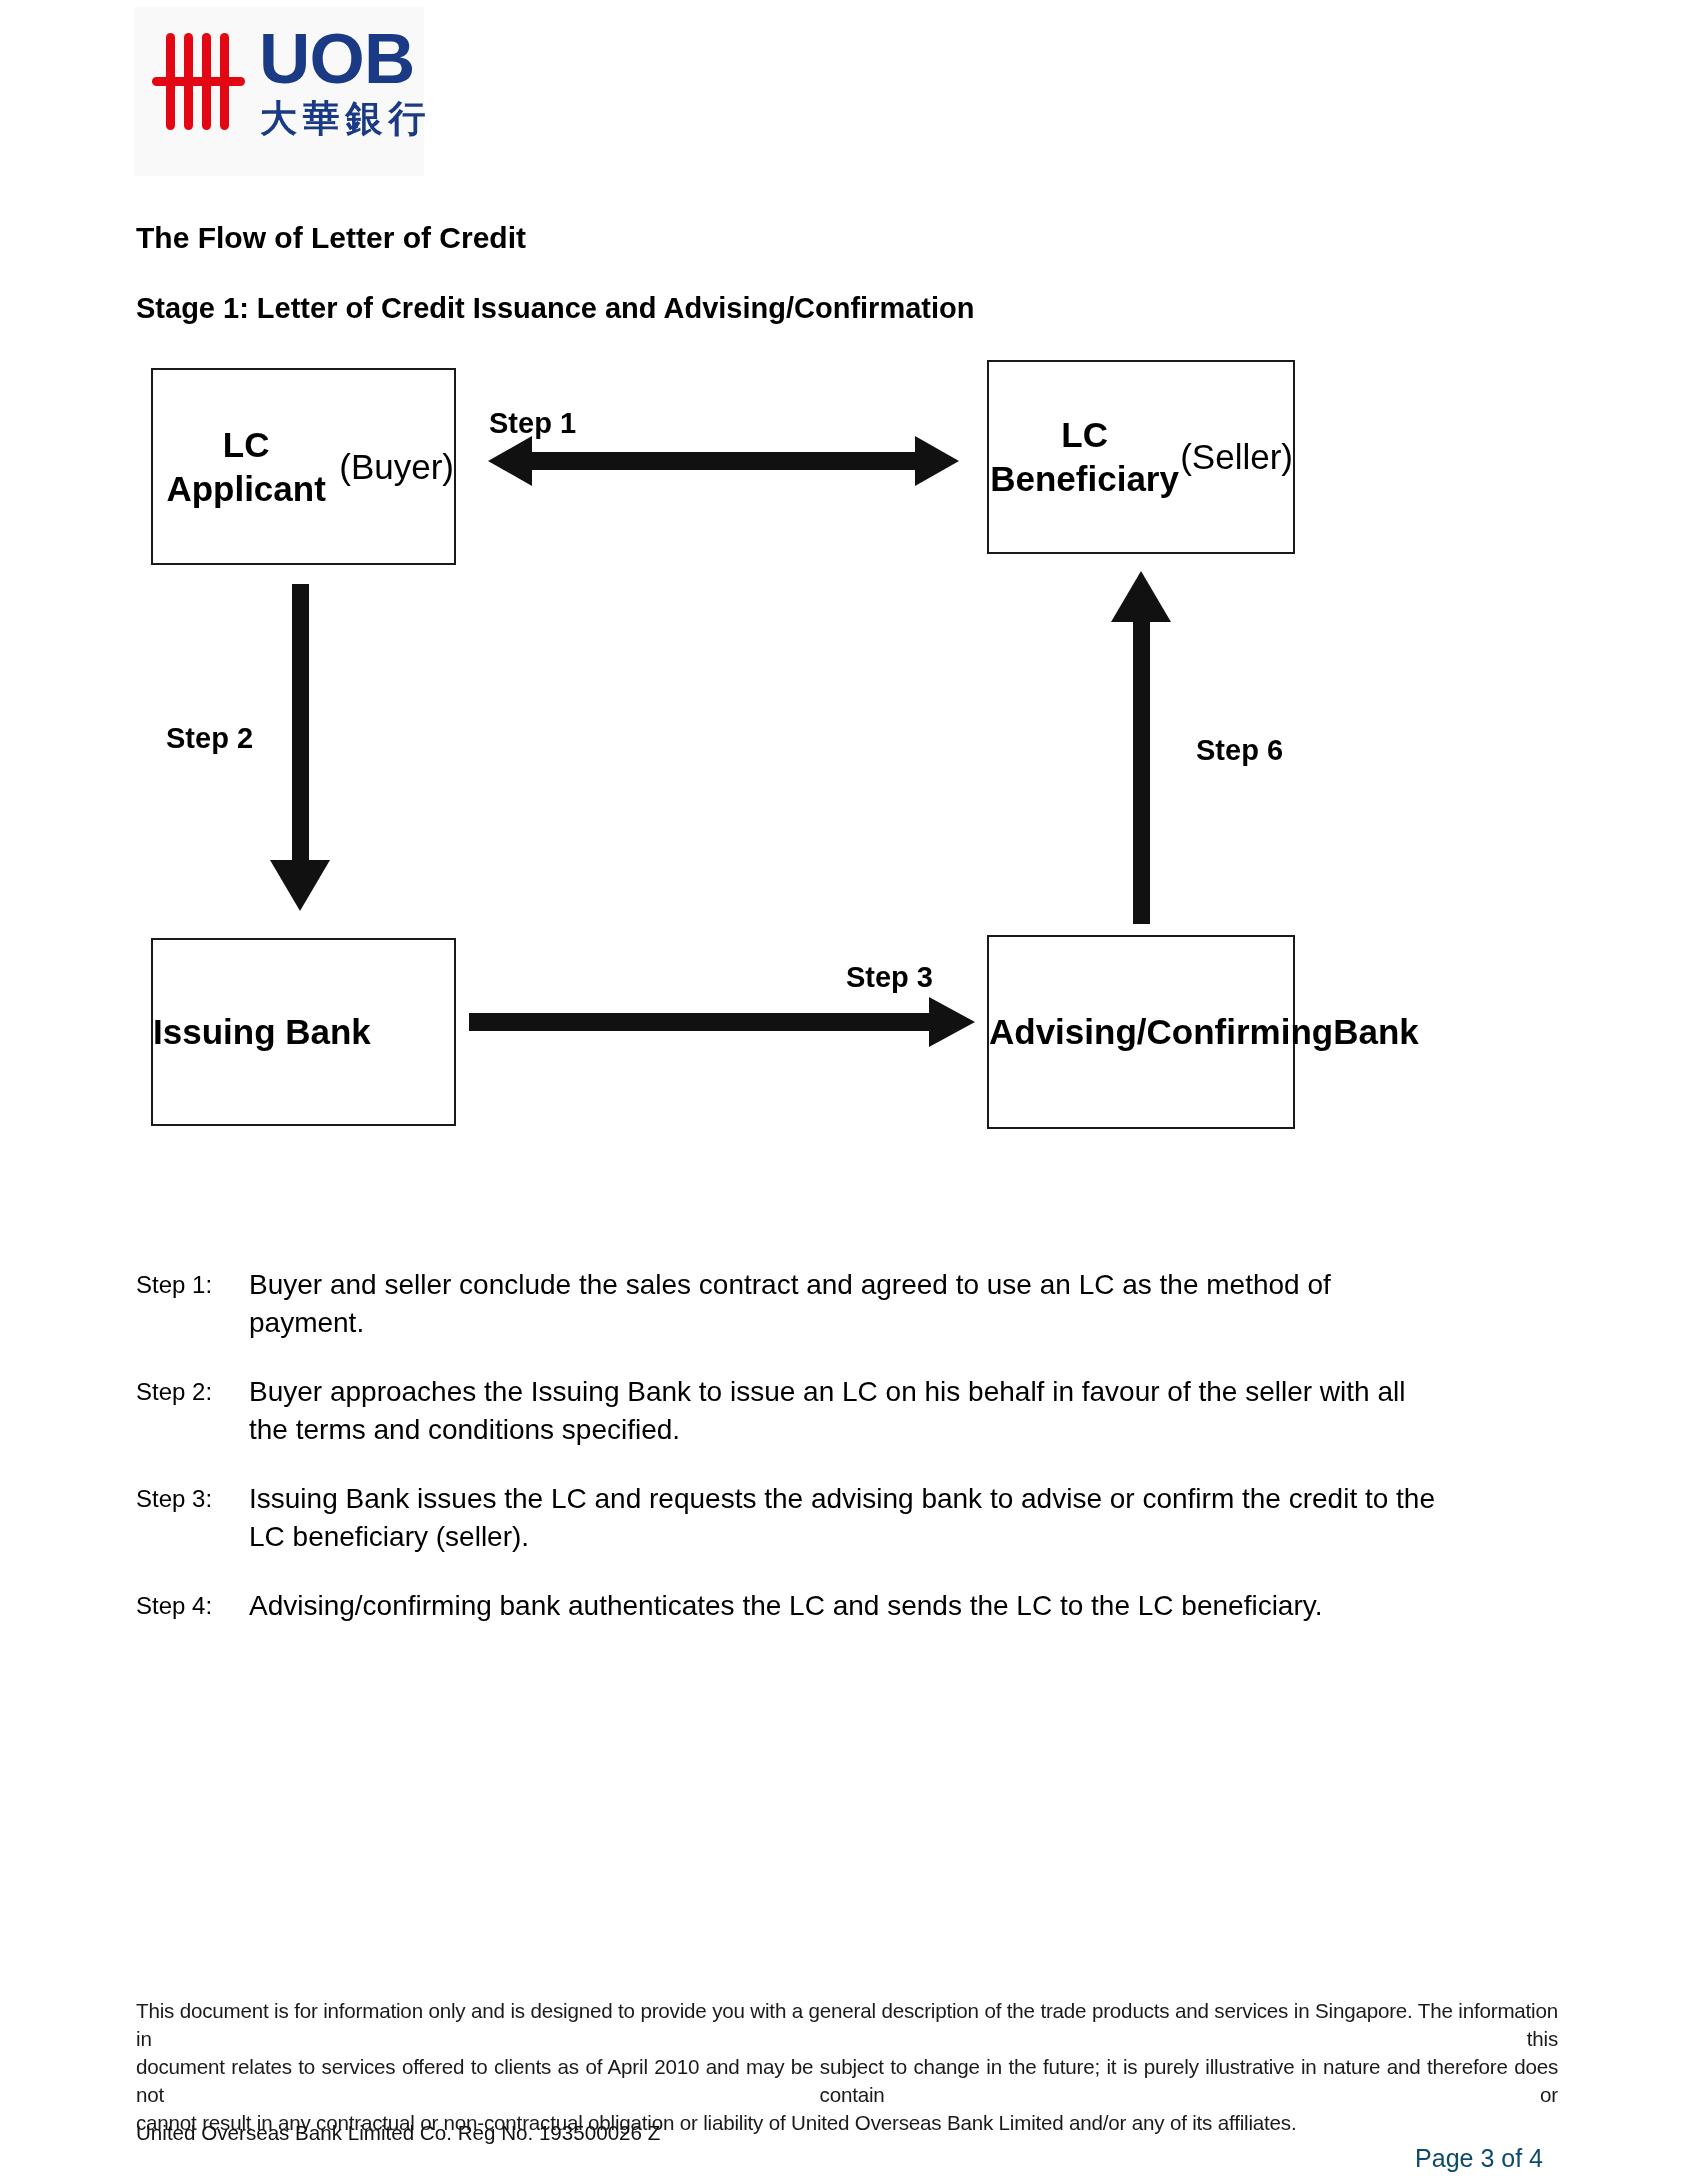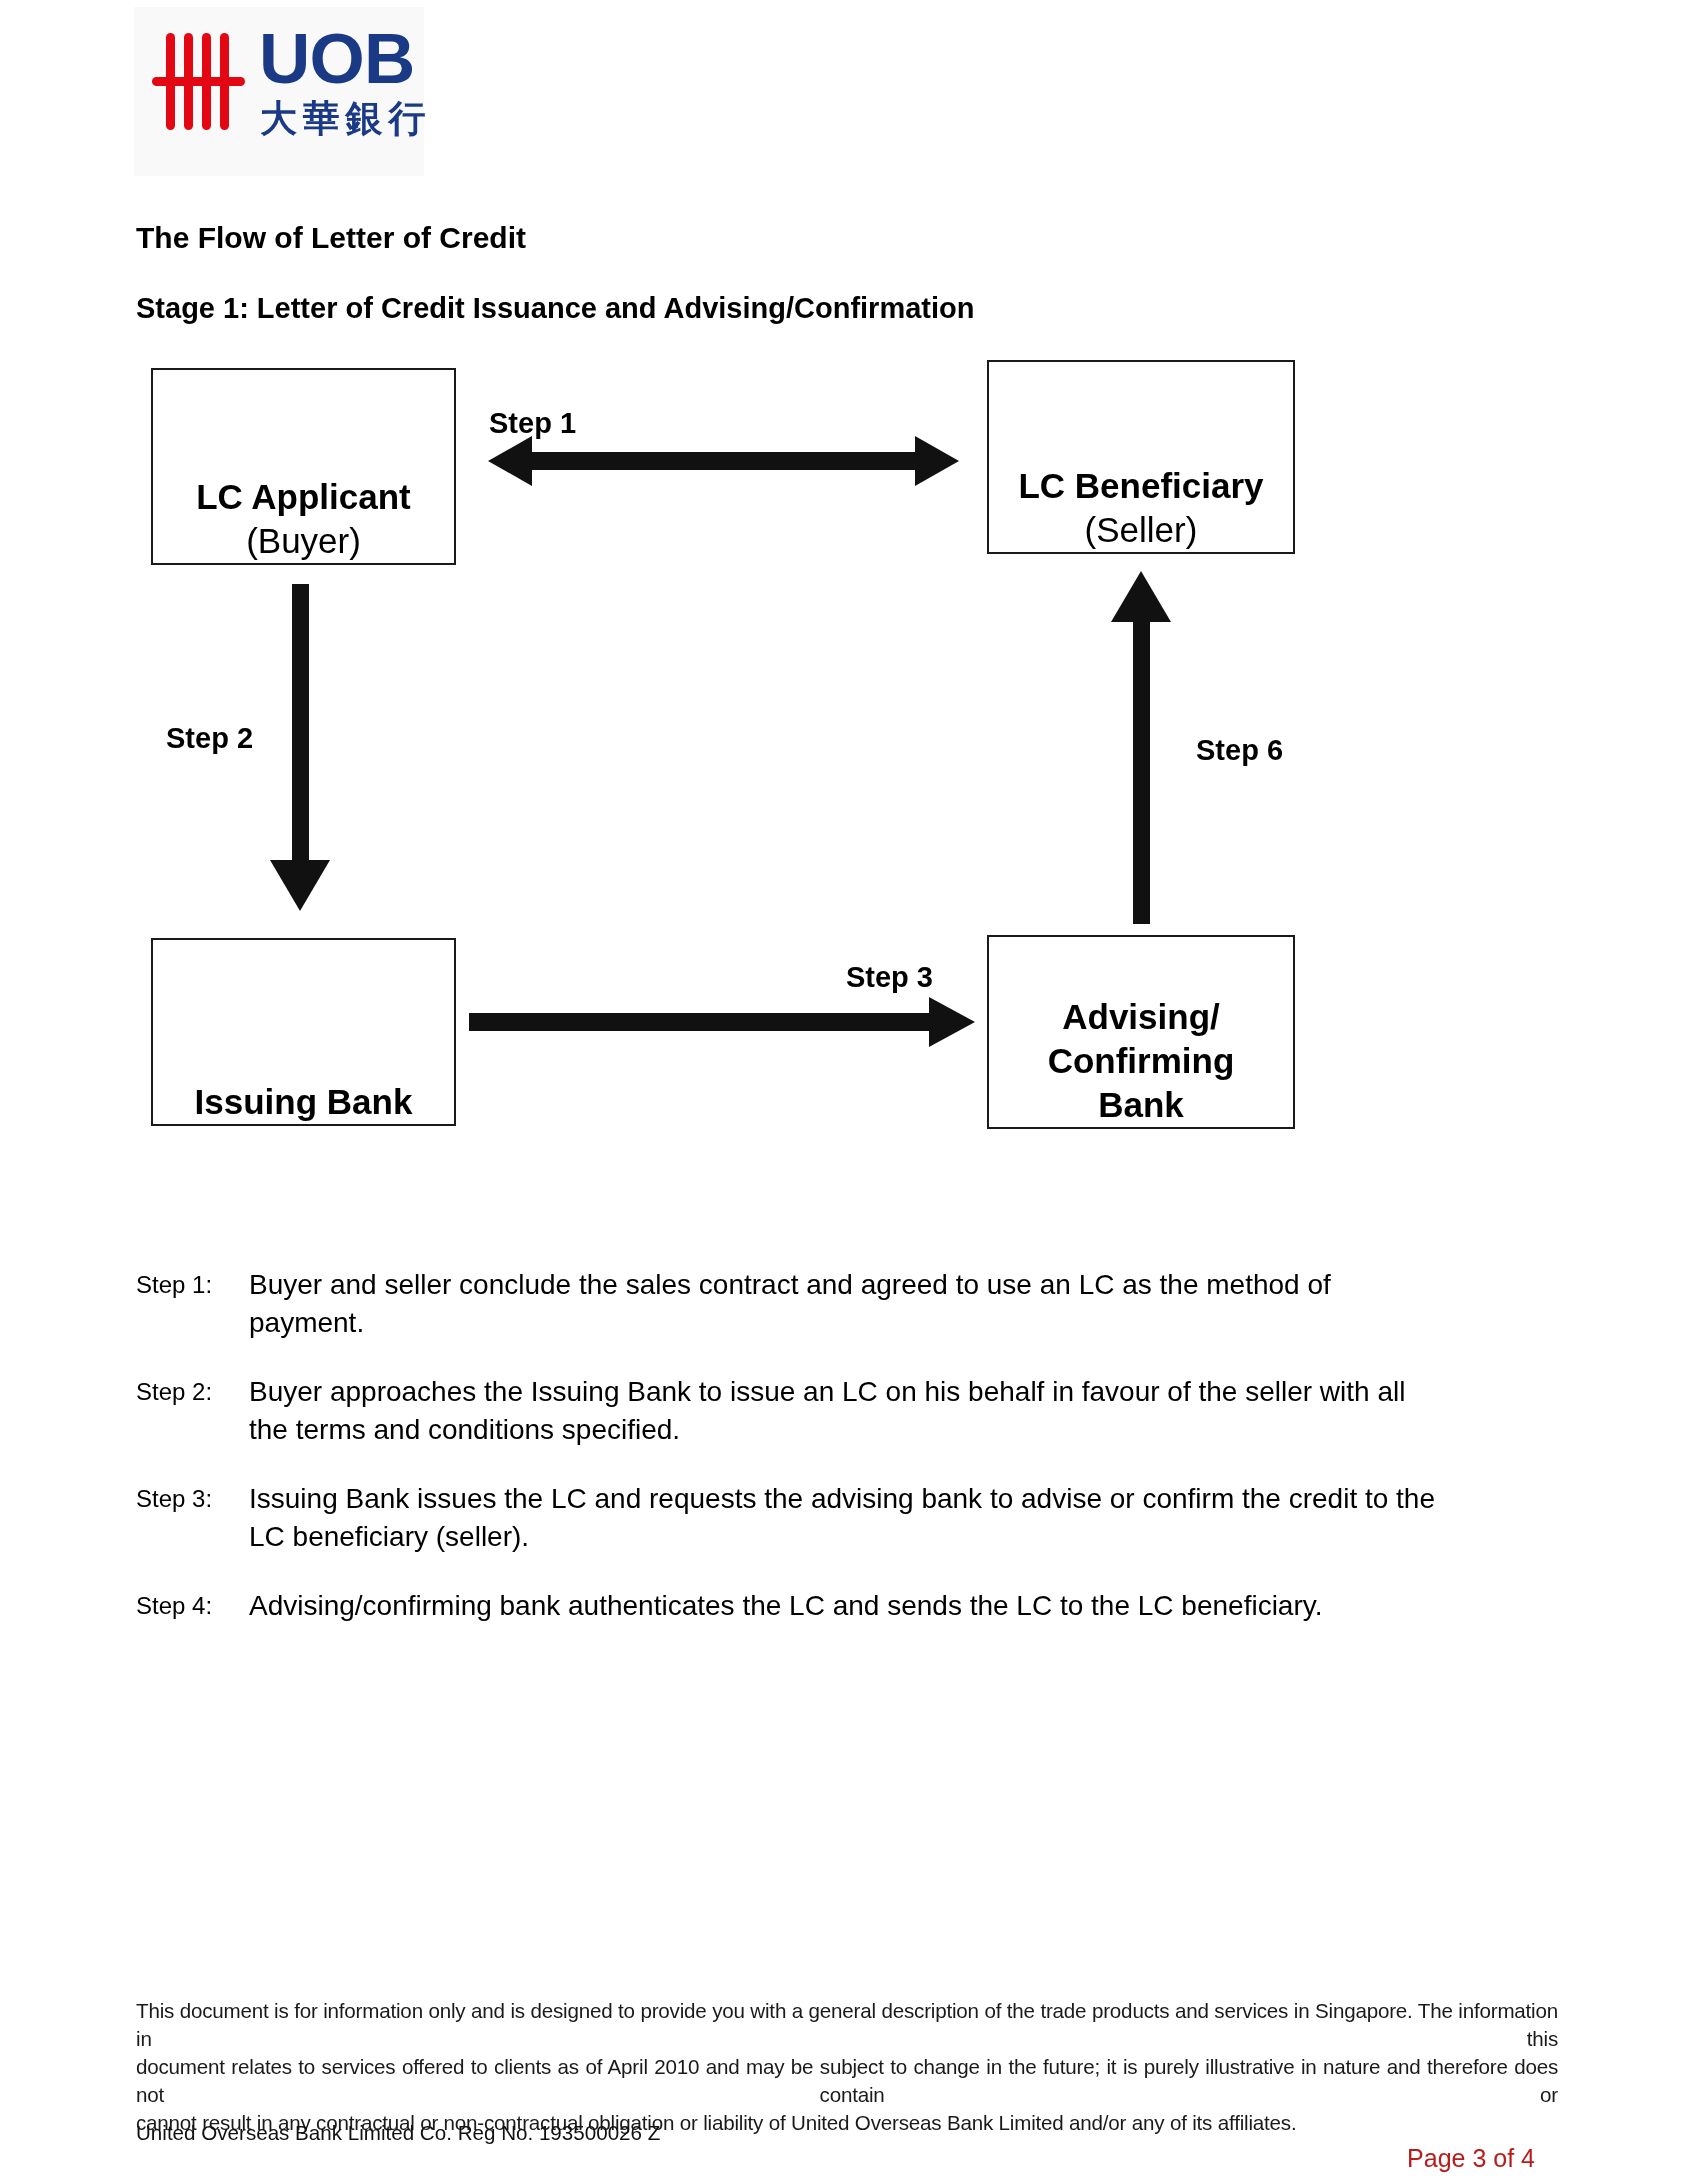--- a/index.html
+++ b/index.html
@@ -26,21 +26,21 @@
   }
 
   
   .doc-title { position:absolute; left:136px; top:221px; font-size:30px; font-weight:700; }
   .stage-heading { position:absolute; left:136px; top:292px; font-size:29px; font-weight:700; }
 
   
   .diagram { position:absolute; left:0; top:0; width:1687px; height:1236px; }
   .node {
     position:absolute; border:2.5px solid #1a1a1a; background:#fff;
-    display:flex; flex-direction:column; align-items:center; justify-content:flex-end;
+    display:flex; flex-direction:row; align-items:center; justify-content:space-between;
     text-align:center; line-height:44px;
   }
   .node .t { font-size:35px; font-weight:700; }
   .node .s { font-size:35px; font-weight:400; }
   #node-applicant  { left:151px; top:368px;  width:301px; height:193px; }
   #node-beneficiary{ left:987px; top:360px; width:304px; height:190px; }
   #node-issuing    { left:151px; top:938px; width:301px; height:184px; }
   #node-advising   { left:987px; top:935px; width:304px; height:190px; }
 
   .arrow-part { position:absolute; background:#111; }
@@ -74,21 +74,21 @@
   .step-row { display:grid; grid-template-columns:113px 1fr; margin-bottom:31px; }
   .step-row .lab { font-size:24px; line-height:38px; }
   .step-row .body { font-size:28px; line-height:38px; }
   .step-row .body .ln { display:block; }
 
   
   .disclaimer { position:absolute; left:136px; top:1997px; width:1422px; color:#1a1a1a; }
   .disclaimer .dln { font-size:20.6px; line-height:28px; letter-spacing:-0.2px; }
   .disclaimer .dln.just { text-align:justify; text-align-last:justify; }
   .footer-company { position:absolute; left:136px; top:2121px; font-size:20.6px; color:#111; }
-  .page-number { position:absolute; right:152px; top:2144px; font-size:25px; color:#b91c1c; }
+  .page-number { position:absolute; right:144px; top:2144px; font-size:25px; color:#0c4a6e; }
 </style>
 </head>
 <body>
 
 <div class="page">
 
   <div class="logo-block">
     <div class="logo-mark">
       <div class="lbar v v1"></div>
       <div class="lbar v v2"></div>

